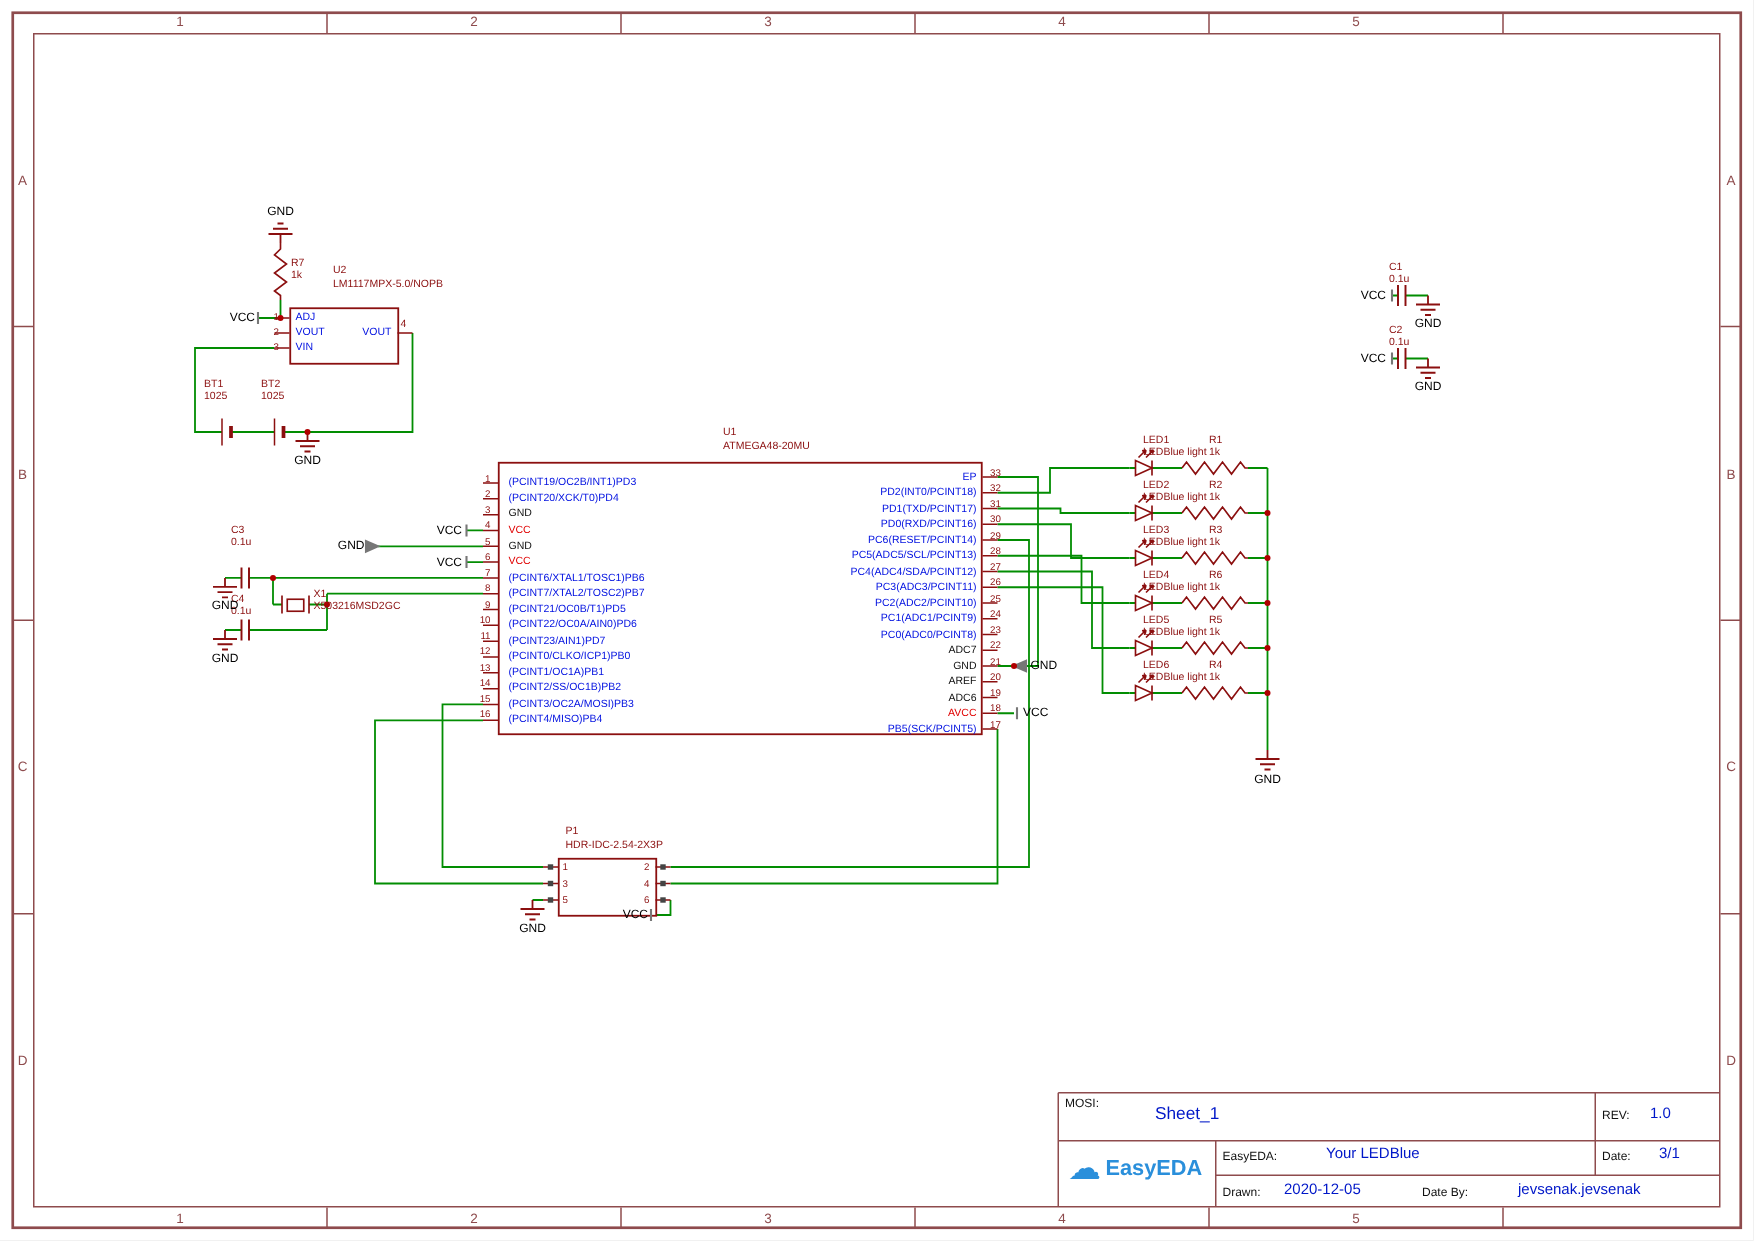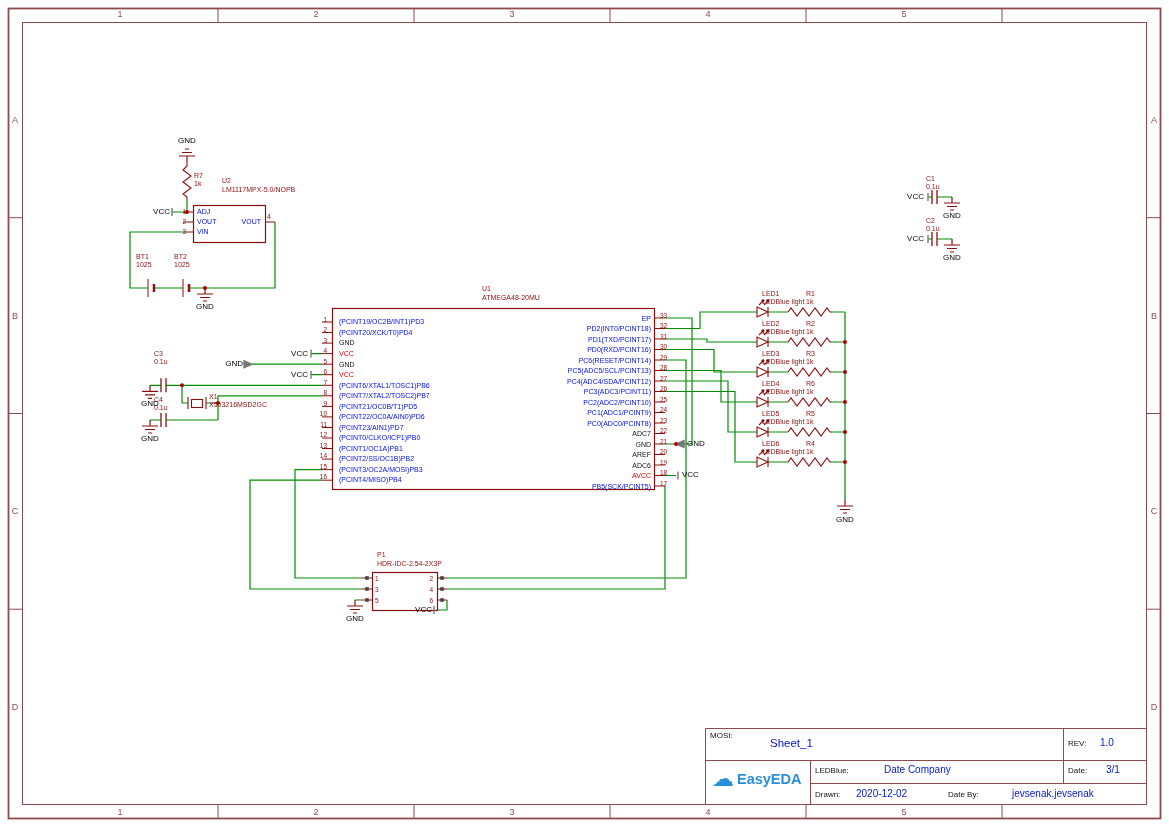--- a/index.html
+++ b/index.html
@@ -527,26 +527,26 @@
 <div class="t net rt" style="left:282px;top:371px;width:26px">VCC</div>
 <div class="t net" style="left:682px;top:471px">VCC</div>
 <div class="t net rt" style="left:406px;top:606px;width:26px">VCC</div>
 <div class="t net rt" style="left:898px;top:193px;width:26px">VCC</div>
 <div class="t net rt" style="left:898px;top:235px;width:26px">VCC</div>
 
 <div class="tb-lab" style="left:710px;top:731px">MOSI:</div>
 <div class="tb-title" style="left:770px;top:737px">Sheet_1</div>
 <div class="tb-lab" style="left:1068px;top:739px">REV:</div>
 <div class="tb-val" style="left:1100px;top:737px">1.0</div>
-<div class="tb-lab" style="left:815px;top:766px">LEDBlue:</div>
-<div class="tb-val" style="left:884px;top:764px">Date Company</div>
+<div class="tb-lab" style="left:815px;top:766px">EasyEDA:</div>
+<div class="tb-val" style="left:884px;top:764px">Your LEDBlue</div>
 <div class="tb-lab" style="left:1068px;top:766px">Date:</div>
 <div class="tb-val" style="left:1106px;top:764px">3/1</div>
 <div class="tb-lab" style="left:815px;top:790px">Drawn:</div>
-<div class="tb-val" style="left:856px;top:788px">2020-12-02</div>
+<div class="tb-val" style="left:856px;top:788px">2020-12-05</div>
 <div class="tb-lab" style="left:948px;top:790px">Date By:</div>
 <div class="tb-val" style="left:1012px;top:788px">jevsenak.jevsenak</div>
 <div class="logo">
   <span class="cloud">☁</span>
   <span class="lt">EasyEDA</span>
 </div>
 
 </div>
 
 </body></html>

